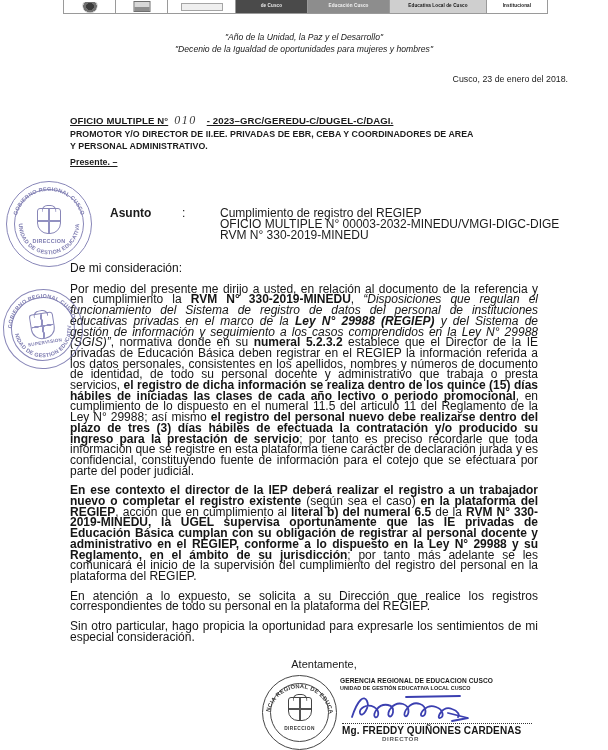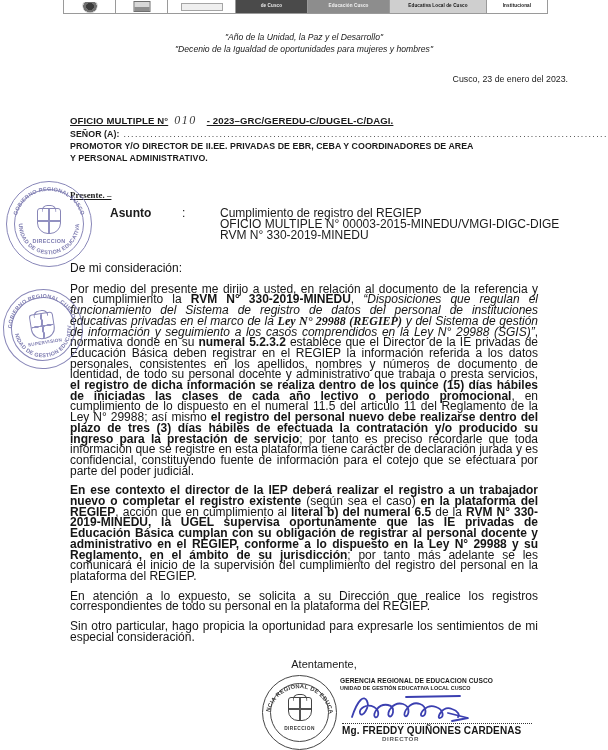--- a/index.html
+++ b/index.html
@@ -183,25 +183,24 @@
     letter-spacing: .05px;
   }
   #senor-row { white-space: nowrap; }
   #senor-dots {
     font-weight: normal;
     letter-spacing: 1.4px;
     color: #3e3e3e;
     padding-left: 4px;
   }
   #presente {
-    margin-top: 24px;
+    margin-top: 4px;
     display: inline-block;
     text-decoration: underline;
     font-weight: bold;
-    font-family: Liberation Serif, serif;
   }
 
   
   #refs {
     position: absolute;
     left: 110px;
     top: 208px;
     font-size: 12px;
     line-height: 10.8px;
   }
@@ -219,21 +218,21 @@
     width: 468px;
     font-size: 12px;
     line-height: 10.7px;
     text-align: justify;
     color: #151515;
   }
   #body-text p { margin: 0 0 9px 0; }
   #body-text p.tight { margin-bottom: 10px; }
   .b { font-weight: bold; }
   .i { font-style: italic; }
-  .bi { font-weight: bold; font-style: italic; font-family: Liberation Serif, serif; }
+  .bi { font-weight: bold; font-style: italic; }
 
   #atentamente {
     position: absolute;
     left: 0;
     top: 658px;
     width: 608px;
     text-align: center;
     font-size: 11px;
     padding-left: 40px;
     box-sizing: border-box;
@@ -457,49 +456,46 @@
   <div class="hdr-cell hdr-white">
     <span>Institucional</span>
   </div>
 </div>
 
 <div id="sheet">
 
   <div class="epigraph" id="epigraph-1">"Año de la Unidad, la Paz y el Desarrollo"</div>
   <div class="epigraph" id="epigraph-2">"Decenio de la Igualdad de oportunidades para mujeres y hombres"</div>
 
-  <div id="place-date">Cusco, 23 de enero del 2023.</div>
+  <div id="place-date">Cusco, 23 de enero del 2018.</div>
 
   <div id="oficio-line">
     <span class="u">OFICIO MULTIPLE N°</span>
     <span id="oficio-num">010</span>
     <span class="u">- 2023–GRC/GEREDU-C/DUGEL-C/DAGI.</span>
   </div>
 
   <div id="senor-block">
-    <div id="senor-row">
-      <span>SEÑOR (A):</span><span id="senor-dots">..............................................................................................................................</span>
-    </div>
     <div>PROMOTOR Y/O DIRECTOR DE II.EE. PRIVADAS DE EBR, CEBA Y COORDINADORES DE AREA</div>
     <div>Y PERSONAL ADMINISTRATIVO.</div>
     <div id="presente">Presente. –</div>
   </div>
 
   <div id="refs">
     <table>
       <tbody>
           <tr>
         <td class="ref-key">Asunto</td>
         <td class="ref-colon">:</td>
         <td class="ref-val">Cumplimiento de registro del REGIEP</td>
       </tr>
       <tr>
         <td class="ref-key"></td>
         <td class="ref-colon"></td>
-        <td class="ref-val">OFICIO MULTIPLE N° 00003-2015-MINEDU/VMGI-DIGC-DIGE</td>
+        <td class="ref-val">OFICIO MULTIPLE N° 00003-2032-MINEDU/VMGI-DIGC-DIGE</td>
       </tr>
       <tr>
         <td class="ref-key"></td>
         <td class="ref-colon"></td>
         <td class="ref-val">RVM N° 330-2019-MINEDU</td>
       </tr>
     </tbody>
       </table>
   </div>
 

